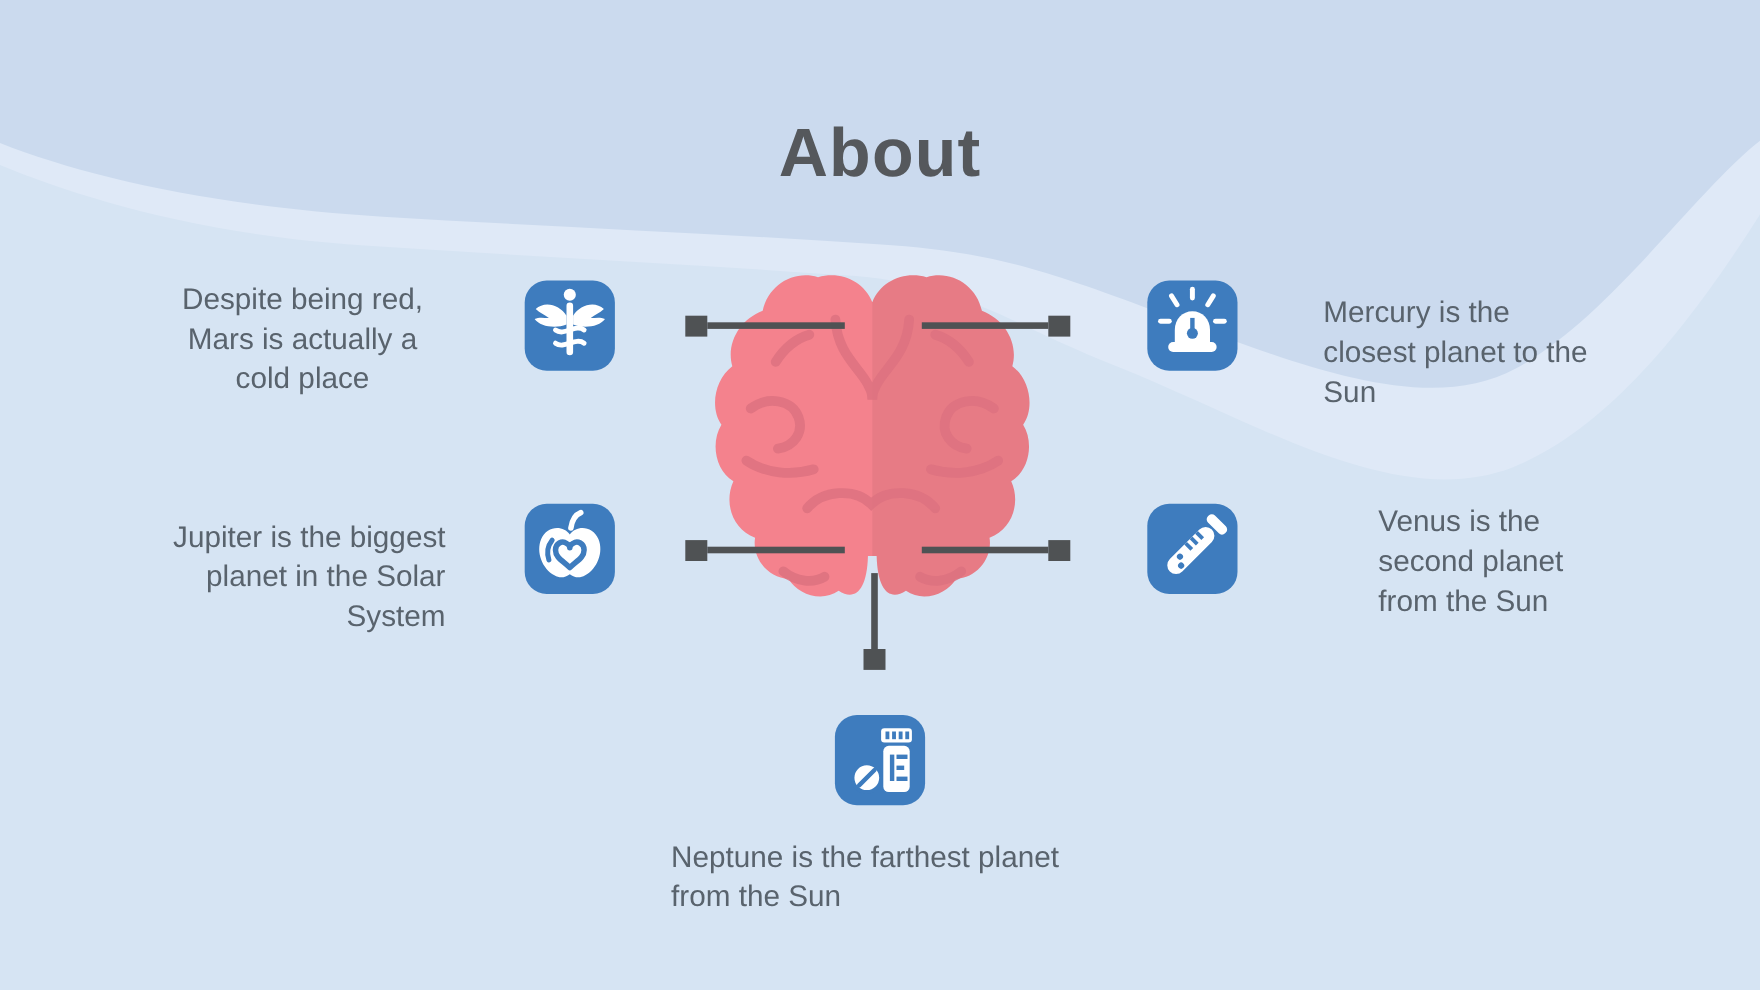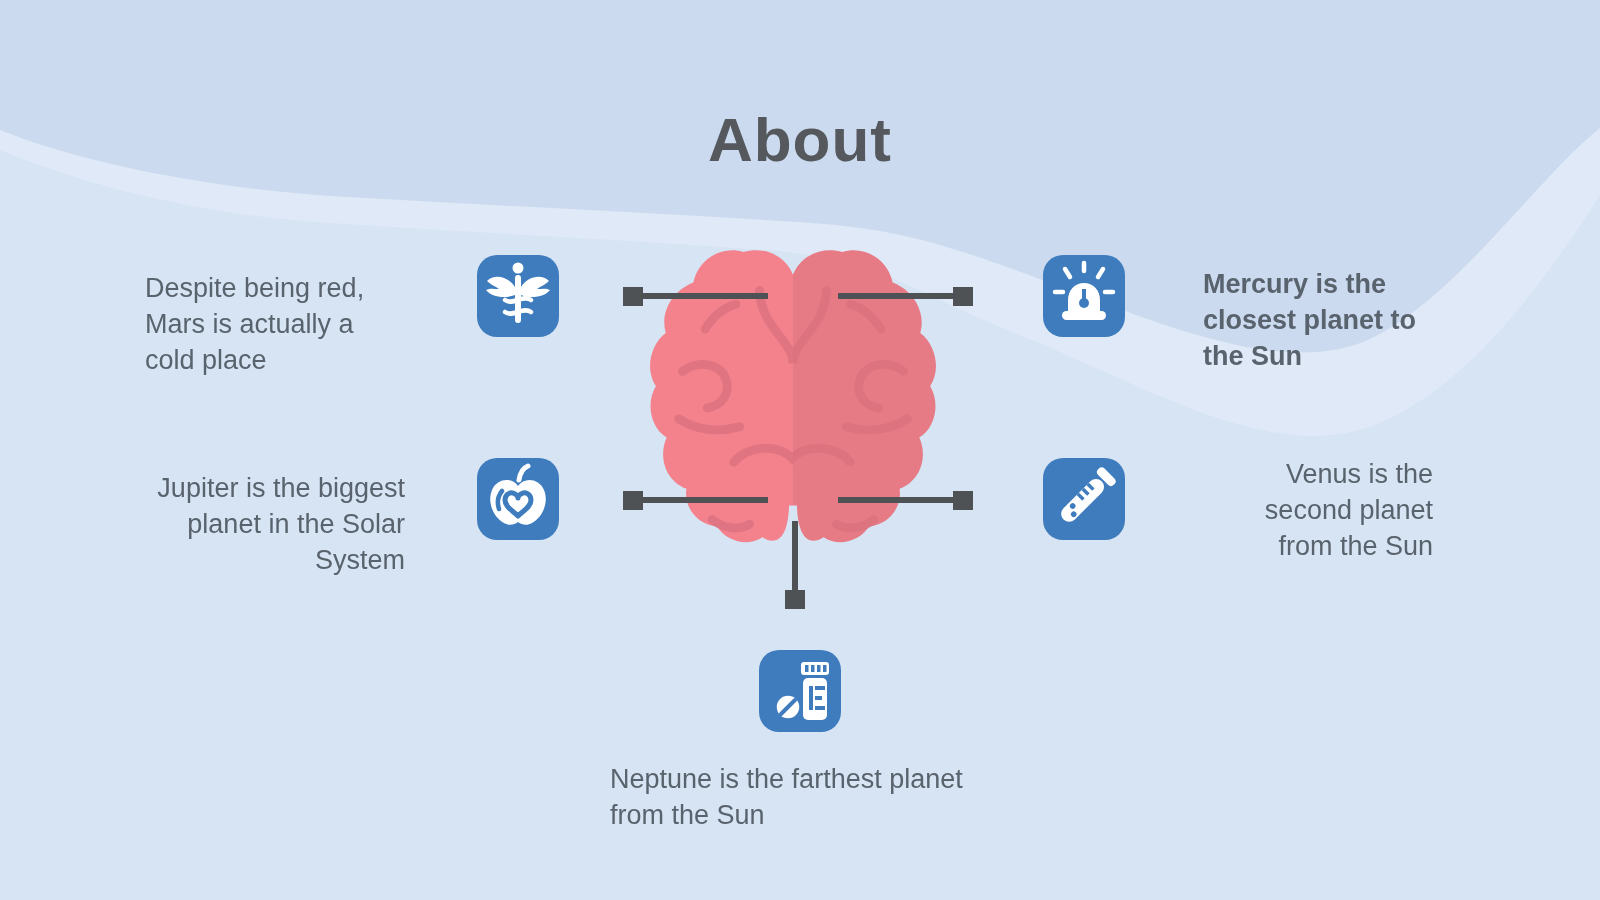--- a/index.html
+++ b/index.html
@@ -17,24 +17,24 @@
     text-align:center;
     font-size:62px; font-weight:700; letter-spacing:1px;
     color:#55585c;
   }
 
   .fact-text {
     position:absolute;
     font-size:27px; line-height:36px;
     color:#59636d;
   }
-  .ft-top-left   { left:145px;  top:243px; width:260px; text-align:left; }
+  .ft-top-left   { left:145px;  top:227px; width:260px; text-align:center; }
   .ft-mid-left   { left:145px;  top:442px; width:260px; text-align:right;margin-top:28px; }
-  .ft-top-right  { left:1203px; top:239px; width:250px; text-align:left;font-weight:bold; }
-  .ft-mid-right  { left:1218px; top:442px; width:215px; text-align:right;margin-top:14px; }
+  .ft-top-right  { left:1203px; top:239px; width:250px; text-align:left; }
+  .ft-mid-right  { left:1253px; top:442px; width:215px; text-align:left;margin-top:14px; }
   .ft-bottom     { left:610px;  top:734px; width:380px; text-align:left; }
 
   .icon-box {
     position:absolute; width:82px; height:82px;
     background:#3e7cbe; border-radius:20px;
   }
   .ib-caduceus { left:477px;  top:255px; }
   .ib-apple    { left:477px;  top:458px; }
   .ib-siren    { left:1043px; top:255px; }
   .ib-tube     { left:1043px; top:458px; }

